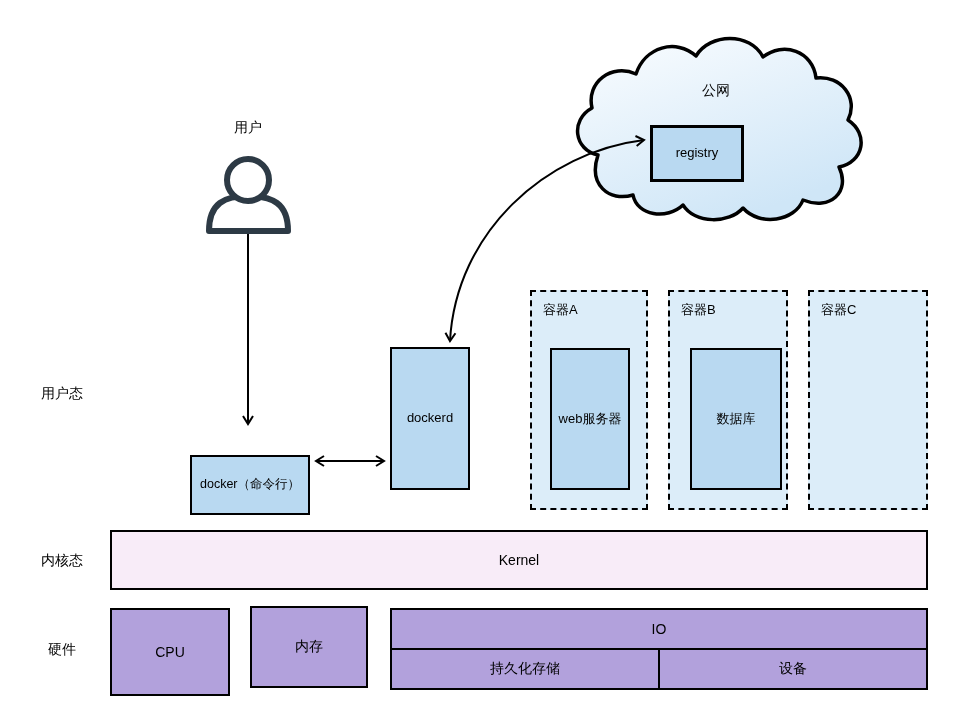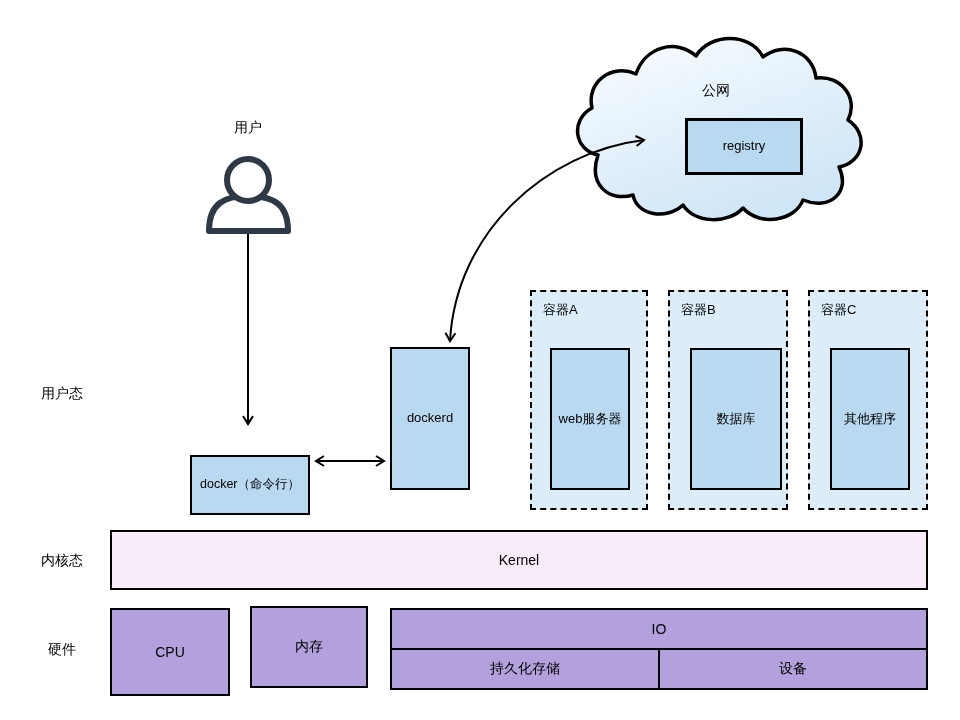--- a/index.html
+++ b/index.html
@@ -68,21 +68,21 @@
       Z"></path>
   </svg>
 
   <div class="abs free-label" style="left:216px;top:119px;width:64px;">用户</div>
   <div class="abs free-label" style="left:678px;top:82px;width:76px;">公网</div>
 
   <div class="abs side-label" style="left:26px;top:385px;width:72px;">用户态</div>
   <div class="abs side-label" style="left:26px;top:552px;width:72px;">内核态</div>
   <div class="abs side-label" style="left:26px;top:641px;width:72px;">硬件</div>
 
-  <div class="abs node registry" style="left:650px;top:118px;width:118px;height:57px;margin-left:35px;">
+  <div class="abs node registry" style="left:650px;top:125px;width:94px;height:57px;">
     <span>registry</span>
   </div>
 
   <div class="abs node" style="left:190px;top:455px;width:120px;height:60px;font-size:12.5px;">
     <span>docker（命令行）</span>
   </div>
   <div class="abs node" style="left:390px;top:347px;width:80px;height:143px;">
     <span>dockerd</span>
   </div>
 
@@ -95,23 +95,20 @@
 
   <div class="abs group" style="left:668px;top:290px;width:120px;height:220px;">
     <span class="group-label">容器B</span>
   </div>
   <div class="abs node" style="left:690px;top:348px;width:92px;height:142px;">
     <span>数据库</span>
   </div>
 
   <div class="abs group" style="left:808px;top:290px;width:120px;height:220px;">
     <span class="group-label">容器C</span>
-  </div>
-  <div class="abs node" style="left:830px;top:348px;width:80px;height:142px;">
-    <span>其他程序</span>
   </div>
 
   <div class="abs kernel" style="left:110px;top:530px;width:818px;height:60px;">
     <span>Kernel</span>
   </div>
 
   <div class="abs hw" style="left:110px;top:608px;width:120px;height:88px;">
     <span>CPU</span>
   </div>
   <div class="abs hw" style="left:250px;top:606px;width:118px;height:82px;">

